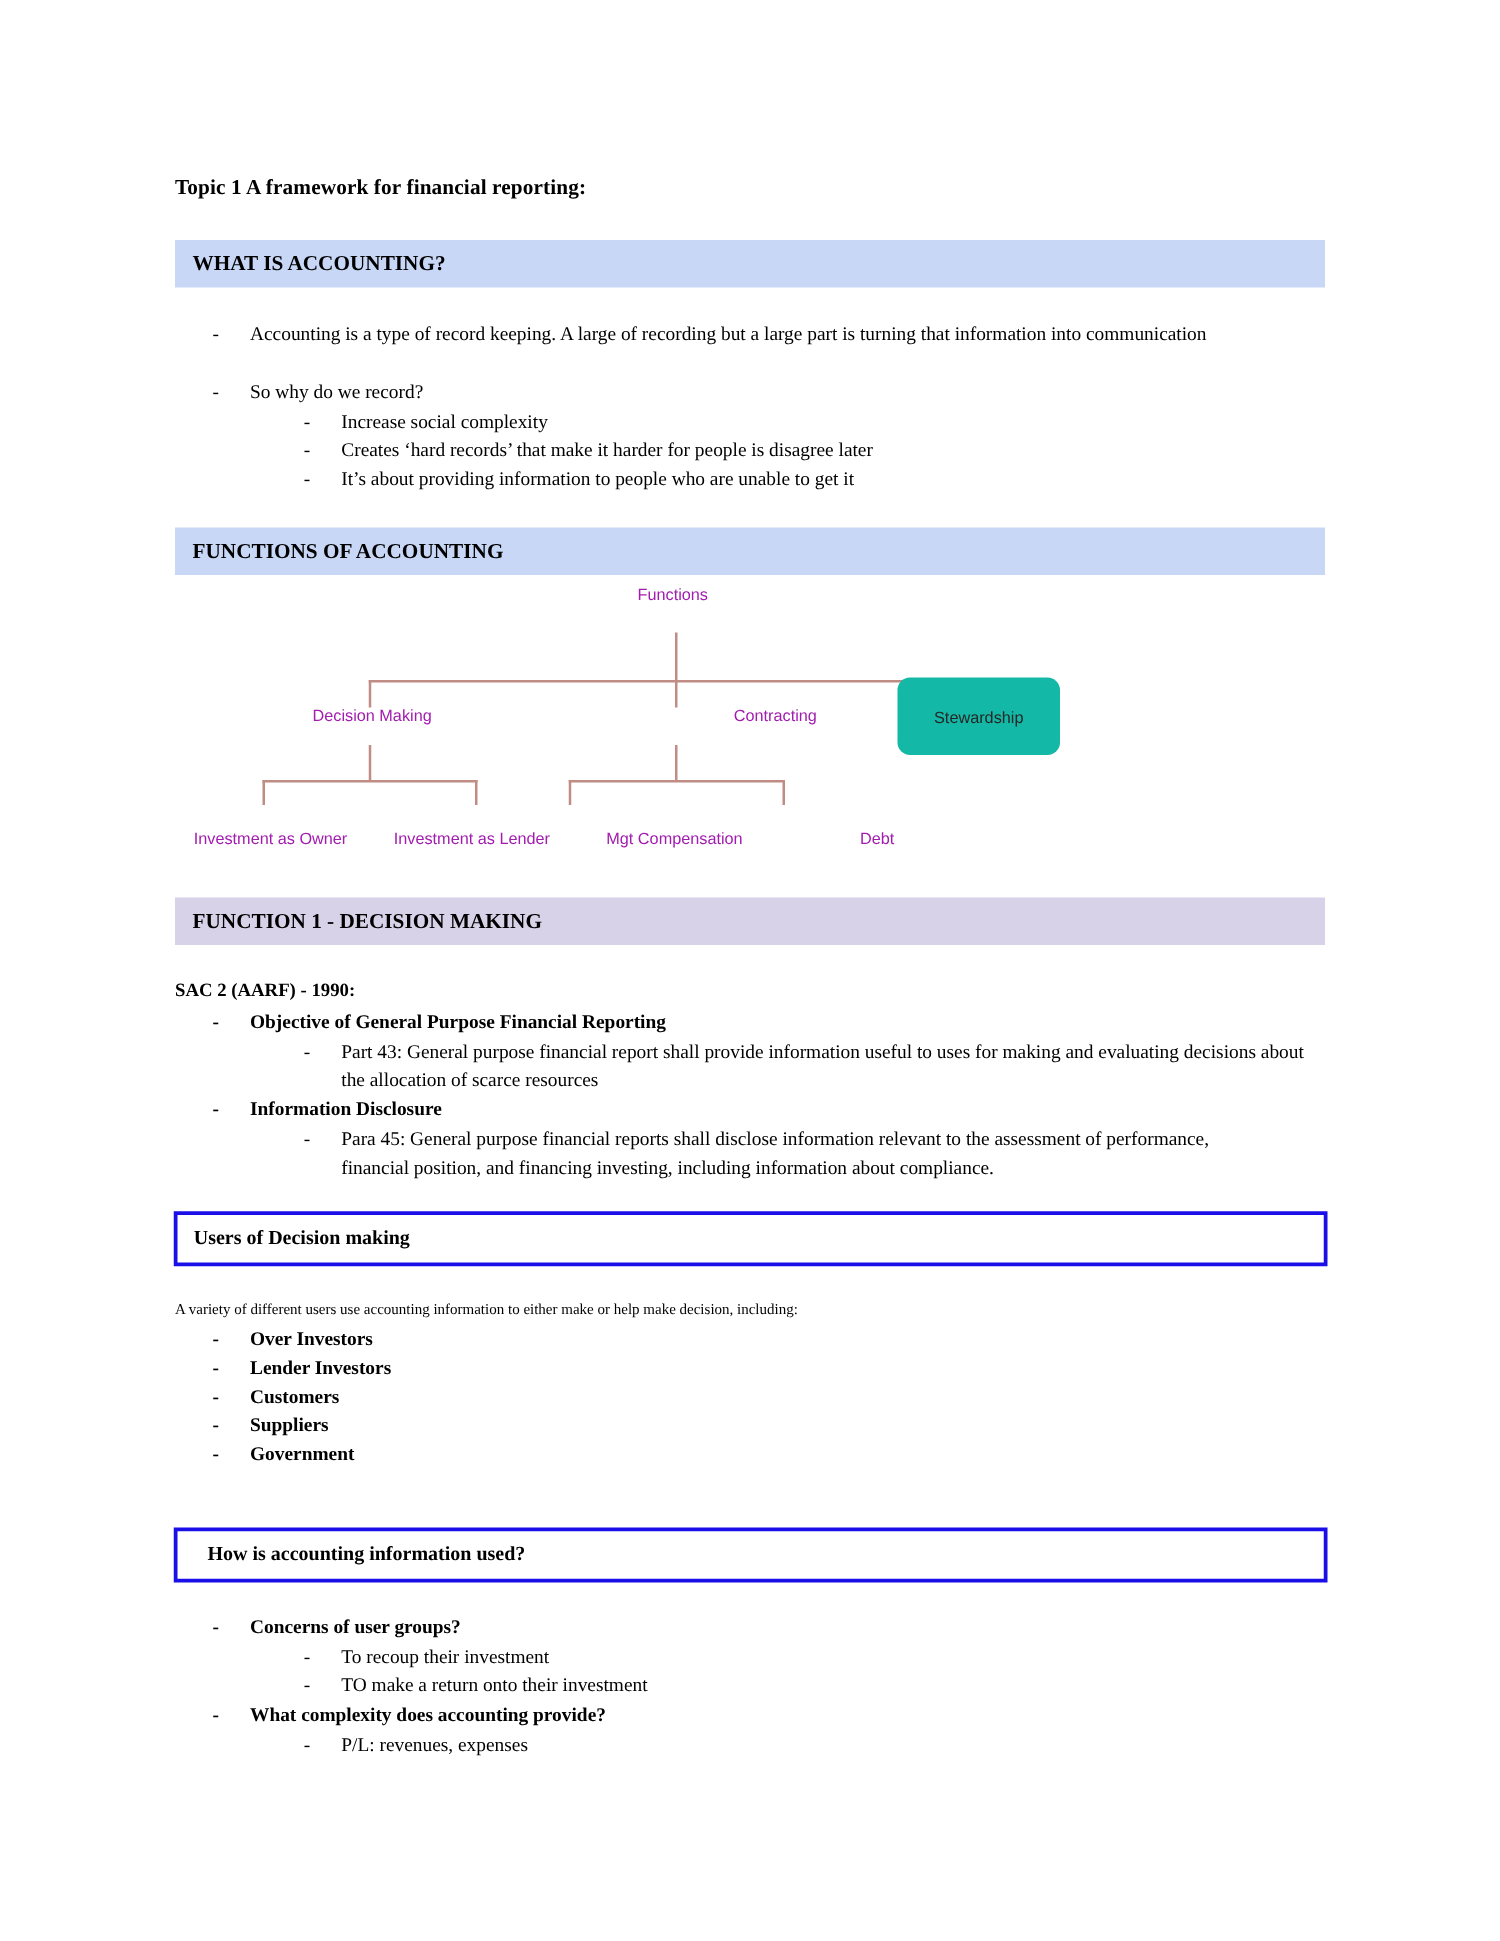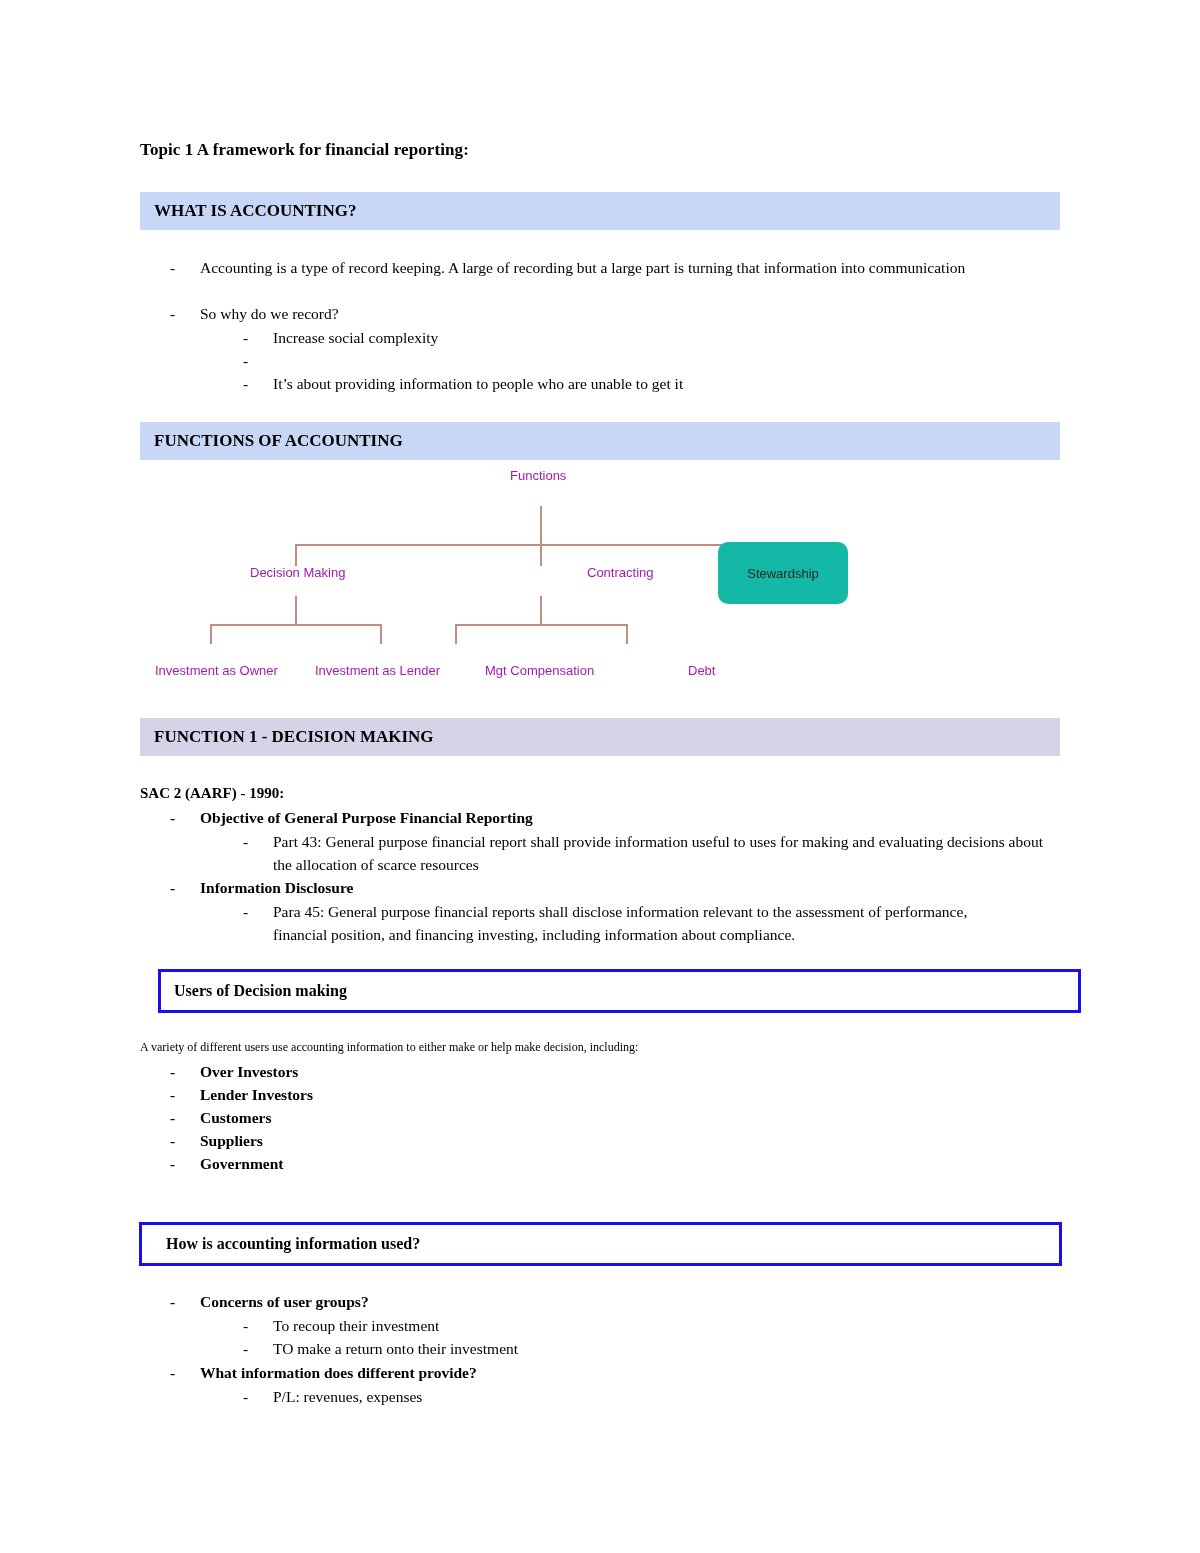--- a/index.html
+++ b/index.html
@@ -138,20 +138,21 @@
     <span class="dash">-</span>
     <span class="btext">So why do we record?</span>
   </div>
 
   <div class="bullet-row" style="left:243px; top:326px; width:740px;">
     <span class="dash">-</span>
     <span class="btext">Increase social complexity</span>
   </div>
   <div class="bullet-row" style="left:243px; top:349px; width:740px;">
     <span class="dash">-</span>
+    <span class="btext">Creates ‘hard records’ that make it harder for people is disagree later</span>
   </div>
   <div class="bullet-row" style="left:243px; top:372px; width:740px;">
     <span class="dash">-</span>
     <span class="btext">It’s about providing information to people who are unable to get it</span>
   </div>
 
   <div class="band band-blue" style="top:422px; height:38px;">
     <span>FUNCTIONS OF ACCOUNTING</span>
   </div>
 
@@ -204,21 +205,21 @@
 
   <div class="bullet-row bold" style="left:170px; top:876px; width:810px;">
     <span class="dash">-</span>
     <span class="btext">Information Disclosure</span>
   </div>
   <div class="bullet-row" style="left:243px; top:900px; width:760px;">
     <span class="dash">-</span>
     <span class="btext">Para 45: General purpose financial reports shall disclose information relevant to the assessment of performance, financial position, and financing investing, including information about compliance.</span>
   </div>
 
-  <div class="bluebox" style="top:969px; height:44px;margin-left:19px;">
+  <div class="bluebox" style="top:969px; height:44px;">
     <span>Users of Decision making</span>
   </div>
 
   <div class="line" style="left:140px; top:1036px; width:900px;">A variety of different users use accounting information to either make or help make decision, including:</div>
 
   <div class="bullet-row bold" style="left:170px; top:1060px;">
     <span class="dash">-</span>
     <span class="btext">Over Investors</span>
   </div>
   <div class="bullet-row bold" style="left:170px; top:1083px;">
@@ -250,20 +251,20 @@
     <span class="dash">-</span>
     <span class="btext">To recoup their investment</span>
   </div>
   <div class="bullet-row" style="left:243px; top:1337px;">
     <span class="dash">-</span>
     <span class="btext">TO make a return onto their investment</span>
   </div>
 
   <div class="bullet-row bold" style="left:170px; top:1361px;">
     <span class="dash">-</span>
-    <span class="btext">What information does different provide?</span>
+    <span class="btext">What complexity does accounting provide?</span>
   </div>
   <div class="bullet-row" style="left:243px; top:1385px;">
     <span class="dash">-</span>
     <span class="btext">P/L: revenues, expenses</span>
   </div>
 
 </div>
 
 </body></html>

